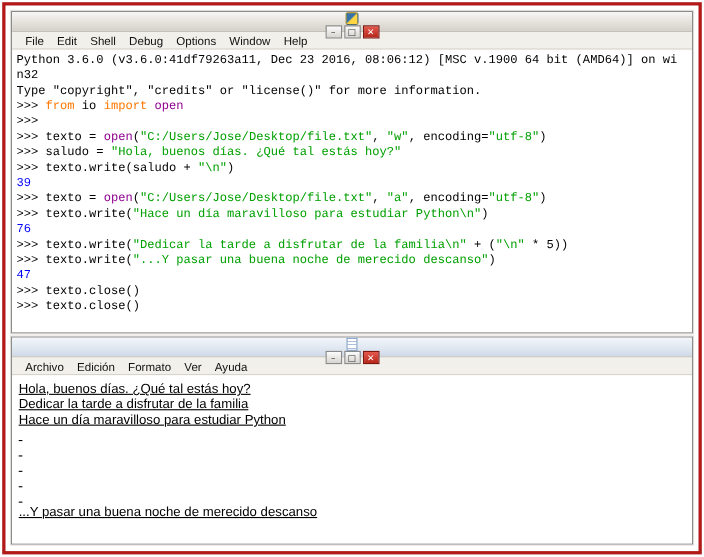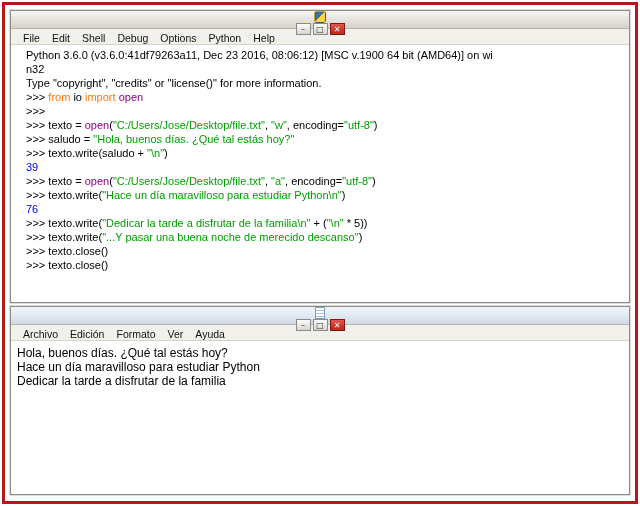--- a/index.html
+++ b/index.html
@@ -51,36 +51,36 @@
     color:#ffffff; border-color:#7e1710;
   }
   .menubar {
     height:16px; display:flex; align-items:flex-end; padding:0 6px;
     background:#f2f0ea; border-bottom:1px solid #d8d4cc; 
   }
   .menu-item { font-size:10.5px; color:#111; padding:0 6px; white-space:nowrap; }
 
   .shell-text {
     position:absolute; left:0; right:0; top:35px; bottom:0; background:#ffffff;
-    padding:2px 15px; font-family:Liberation Sans, sans-serif;
+    padding:2px 4px; font-family:Liberation Mono, monospace;
     font-size:11px; line-height:14px; overflow:hidden;
   }
   .code-line { white-space:pre; height:14px; }
   .c-p { color:#000000; }
   .c-k { color:#ff7700; }
   .c-b { color:#900090; }
   .c-s { color:#00a000; }
   .c-o { color:#0000ff; }
 
   .notepad-text {
     position:absolute; left:0; right:0; top:35px; bottom:0; background:#ffffff;
     padding:4px 6px; font-size:12px; line-height:14px; color:#000;
     font-family:"Liberation Sans", sans-serif; overflow:hidden;
   }
-  .np-line { white-space:pre; height:14px; }
+  .np-line { white-space:pre; height:14px;text-decoration:underline; }
 </style>
 </head>
 <body>
 
 <div class="frame">
 
   <div class="window shell-window">
     <div class="titlebar">
       <span class="win-icon python-icon"></span>
       <span class="title-text">Python 3.6.0 Shell</span>
@@ -89,38 +89,39 @@
         <span class="wbtn">□</span>
         <span class="wbtn close">✕</span>
       </span>
     </div>
     <div class="menubar" id="shell-menu">
         <span class="menu-item">File</span>
         <span class="menu-item">Edit</span>
         <span class="menu-item">Shell</span>
         <span class="menu-item">Debug</span>
         <span class="menu-item">Options</span>
-        <span class="menu-item">Python</span>
+        <span class="menu-item">Window</span>
         <span class="menu-item">Help</span>
       </div>
     <div class="shell-text" id="shell-lines">
         <div class="code-line"><span class="c-p">Python 3.6.0 (v3.6.0:41df79263a11, Dec 23 2016, 08:06:12) [MSC v.1900 64 bit (AMD64)] on wi</span></div>
         <div class="code-line"><span class="c-p">n32</span></div>
         <div class="code-line"><span class="c-p">Type "copyright", "credits" or "license()" for more information.</span></div>
         <div class="code-line"><span class="c-p">&gt;&gt;&gt; </span><span class="c-k">from</span><span class="c-p"> io </span><span class="c-k">import</span><span class="c-p"> </span><span class="c-b">open</span></div>
         <div class="code-line"><span class="c-p">&gt;&gt;&gt;</span></div>
         <div class="code-line"><span class="c-p">&gt;&gt;&gt; texto = </span><span class="c-b">open</span><span class="c-p">(</span><span class="c-s">"C:/Users/Jose/Desktop/file.txt"</span><span class="c-p">, </span><span class="c-s">"w"</span><span class="c-p">, encoding=</span><span class="c-s">"utf-8"</span><span class="c-p">)</span></div>
         <div class="code-line"><span class="c-p">&gt;&gt;&gt; saludo = </span><span class="c-s">"Hola, buenos días. ¿Qué tal estás hoy?"</span></div>
         <div class="code-line"><span class="c-p">&gt;&gt;&gt; texto.write(saludo + </span><span class="c-s">"\n"</span><span class="c-p">)</span></div>
         <div class="code-line"><span class="c-o">39</span></div>
         <div class="code-line"><span class="c-p">&gt;&gt;&gt; texto = </span><span class="c-b">open</span><span class="c-p">(</span><span class="c-s">"C:/Users/Jose/Desktop/file.txt"</span><span class="c-p">, </span><span class="c-s">"a"</span><span class="c-p">, encoding=</span><span class="c-s">"utf-8"</span><span class="c-p">)</span></div>
         <div class="code-line"><span class="c-p">&gt;&gt;&gt; texto.write(</span><span class="c-s">"Hace un día maravilloso para estudiar Python\n"</span><span class="c-p">)</span></div>
         <div class="code-line"><span class="c-o">76</span></div>
         <div class="code-line"><span class="c-p">&gt;&gt;&gt; texto.write(</span><span class="c-s">"Dedicar la tarde a disfrutar de la familia\n"</span><span class="c-p"> + (</span><span class="c-s">"\n"</span><span class="c-p"> * 5))</span></div>
         <div class="code-line"><span class="c-p">&gt;&gt;&gt; texto.write(</span><span class="c-s">"...Y pasar una buena noche de merecido descanso"</span><span class="c-p">)</span></div>
+        <div class="code-line"><span class="c-o">47</span></div>
         <div class="code-line"><span class="c-p">&gt;&gt;&gt; texto.close()</span></div>
         <div class="code-line"><span class="c-p">&gt;&gt;&gt; texto.close()</span></div>
       </div>
   </div>
 
   <div class="window notepad-window">
     <div class="titlebar">
       <span class="win-icon notepad-icon"></span>
       <span class="title-text">file: Bloc de notas</span>
       <span class="win-buttons">
@@ -131,23 +132,24 @@
     </div>
     <div class="menubar" id="notepad-menu">
         <span class="menu-item">Archivo</span>
         <span class="menu-item">Edición</span>
         <span class="menu-item">Formato</span>
         <span class="menu-item">Ver</span>
         <span class="menu-item">Ayuda</span>
       </div>
     <div class="notepad-text" id="notepad-lines">
         <div class="np-line">Hola, buenos días. ¿Qué tal estás hoy?</div>
+        <div class="np-line">Dedicar la tarde a disfrutar de la familia</div>
         <div class="np-line">Hace un día maravilloso para estudiar Python</div>
-        <div class="np-line">Dedicar la tarde a disfrutar de la familia</div>
         <div class="np-line">&nbsp;</div>
         <div class="np-line">&nbsp;</div>
         <div class="np-line">&nbsp;</div>
         <div class="np-line">&nbsp;</div>
         <div class="np-line">&nbsp;</div>
+        <div class="np-line">...Y pasar una buena noche de merecido descanso</div>
       </div>
   </div>
 
 </div>
 
 </body></html>

